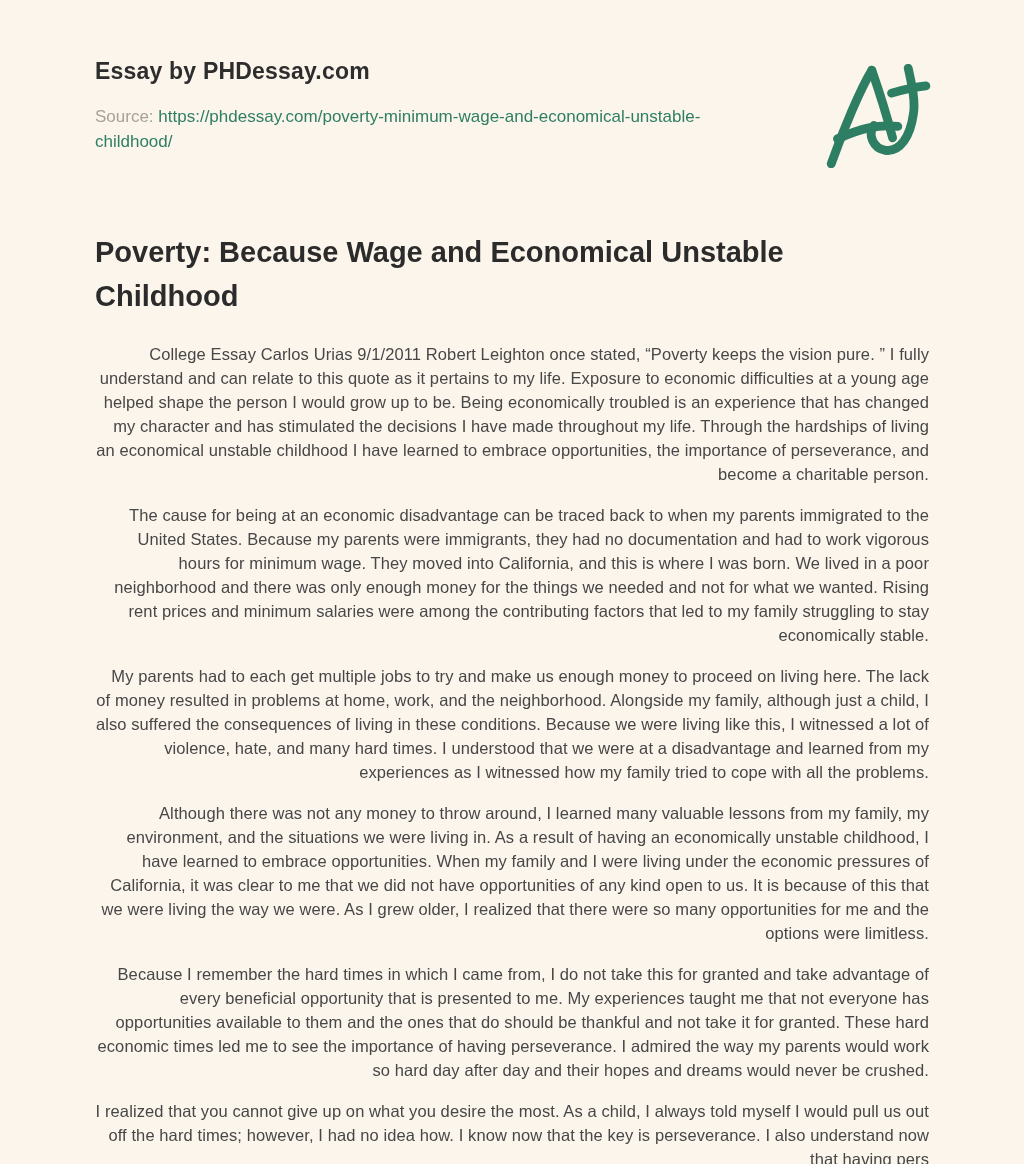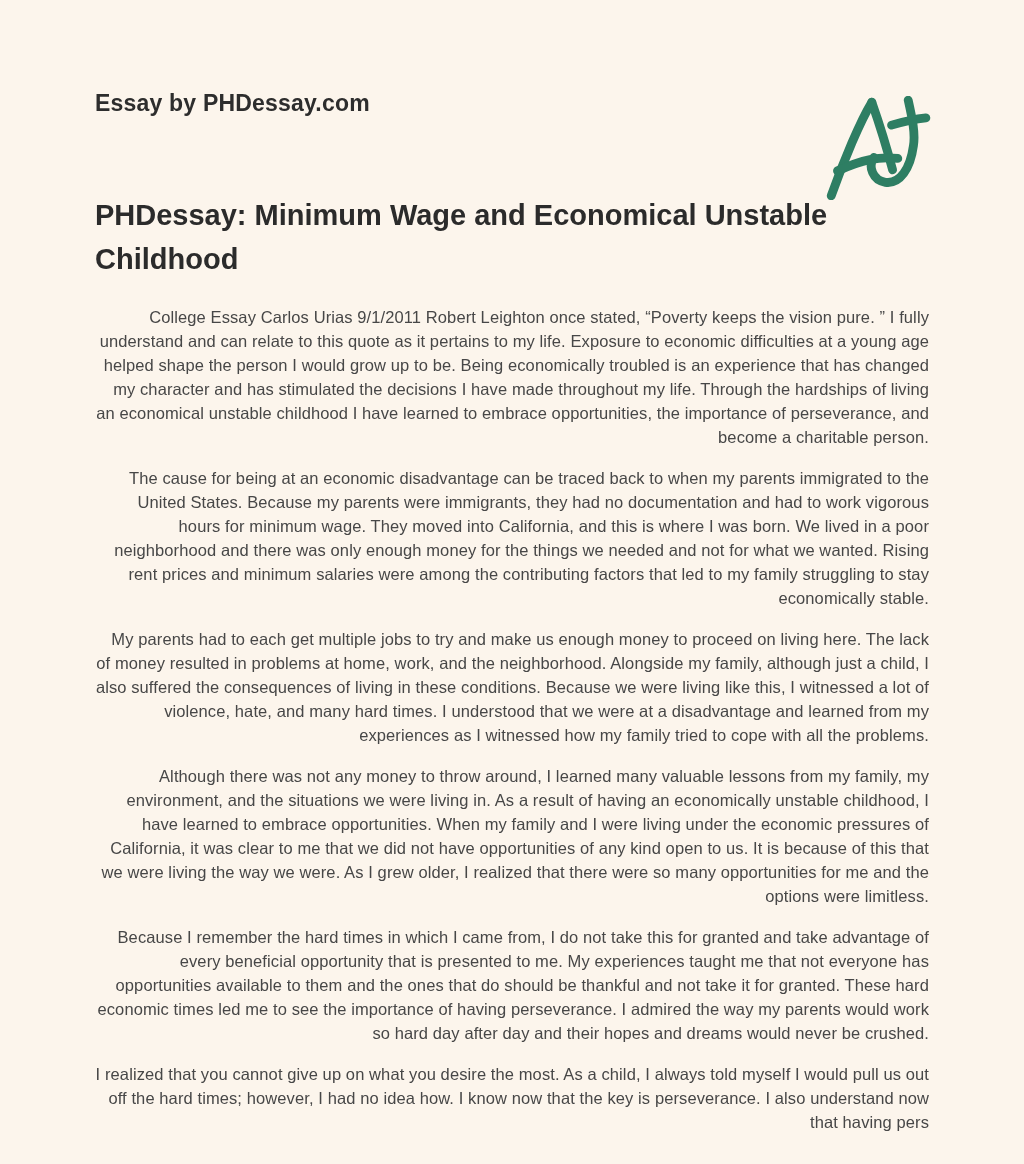--- a/index.html
+++ b/index.html
@@ -8,21 +8,21 @@
   }
   body {
     width: 1024px;
     height: 1164px;
     background: #fcf5ec;
     font-family: "Liberation Sans", sans-serif;
     overflow: hidden;
   }
   .page {
     position: relative;
-    padding: 90px 95px 0 95px;
+    padding: 58px 95px 0 95px;
     box-sizing: border-box;
     width: 1024px;
     height: 1164px;
   }
   .header {
     position: relative;
   }
   .site-title {
     font-size: 23px;
     font-weight: 700;
@@ -73,40 +73,41 @@
   }
 </style>
 </head>
 <body>
 
 <div class="page">
 
   <div class="header">
     <h1 class="site-title">Essay by PHDessay.com</h1>
 
+    <p class="source-line"><span>Source:</span> <a>https://phdessay.com/poverty-minimum-wage-and-economical-unstable-childhood/</a></p>
 
     <div class="logo">
       <span>
         <svg viewBox="0 0 100 100" fill="none" stroke="#2e7e63" stroke-width="8.5" stroke-linecap="round">
 
           <path d="M6,96 C18,62 34,24 45,6"></path>
 
           <path d="M45,6 C52,26 60,52 65,71"></path>
 
           <path d="M12,72 C36,61 52,58 70,60"></path>
 
           <path d="M64,28 C74,25 87,22 97,21"></path>
 
           <path d="M80,4 C84,22 87,36 85,48 C82,70 72,85 58,83 C46,81 41,68 47,59"></path>
         </svg>
       </span>
     </div>
   </div>
 
-  <h2 class="essay-title">PHDessay: Minimum Wage and Economical Unstable Childhood</h2>
+  <h2 class="essay-title">Poverty: Because Wage and Economical Unstable Childhood</h2>
 
   <div class="essay-body">
     <p>College Essay Carlos Urias 9/1/2011 Robert Leighton once stated, “Poverty keeps the vision pure. ” I fully understand and can relate to this quote as it pertains to my life. Exposure to economic difficulties at a young age helped shape the person I would grow up to be. Being economically troubled is an experience that has changed my character and has stimulated the decisions I have made throughout my life. Through the hardships of living an economical unstable childhood I have learned to embrace opportunities, the importance of perseverance, and become a charitable person.</p>
     <p>The cause for being at an economic disadvantage can be traced back to when my parents immigrated to the United States. Because my parents were immigrants, they had no documentation and had to work vigorous hours for minimum wage. They moved into California, and this is where I was born. We lived in a poor neighborhood and there was only enough money for the things we needed and not for what we wanted. Rising rent prices and minimum salaries were among the contributing factors that led to my family struggling to stay economically stable.</p>
     <p>My parents had to each get multiple jobs to try and make us enough money to proceed on living here. The lack of money resulted in problems at home, work, and the neighborhood. Alongside my family, although just a child, I also suffered the consequences of living in these conditions. Because we were living like this, I witnessed a lot of violence, hate, and many hard times. I understood that we were at a disadvantage and learned from my experiences as I witnessed how my family tried to cope with all the problems.</p>
     <p>Although there was not any money to throw around, I learned many valuable lessons from my family, my environment, and the situations we were living in. As a result of having an economically unstable childhood, I have learned to embrace opportunities. When my family and I were living under the economic pressures of California, it was clear to me that we did not have opportunities of any kind open to us. It is because of this that we were living the way we were. As I grew older, I realized that there were so many opportunities for me and the options were limitless.</p>
     <p>Because I remember the hard times in which I came from, I do not take this for granted and take advantage of every beneficial opportunity that is presented to me. My experiences taught me that not everyone has opportunities available to them and the ones that do should be thankful and not take it for granted. These hard economic times led me to see the importance of having perseverance. I admired the way my parents would work so hard day after day and their hopes and dreams would never be crushed.</p>
     <p>I realized that you cannot give up on what you desire the most. As a child, I always told myself I would pull us out off the hard times; however, I had no idea how. I know now that the key is perseverance. I also understand now that having pers</p>
   </div>
 

